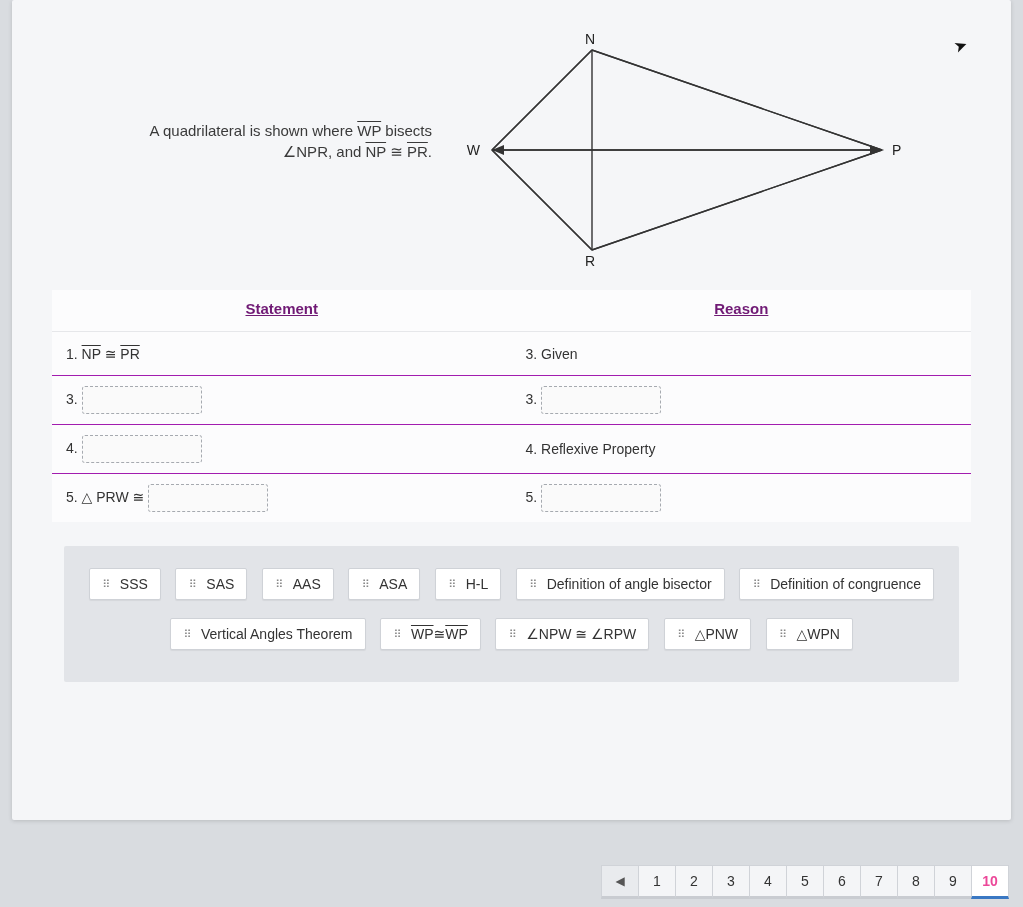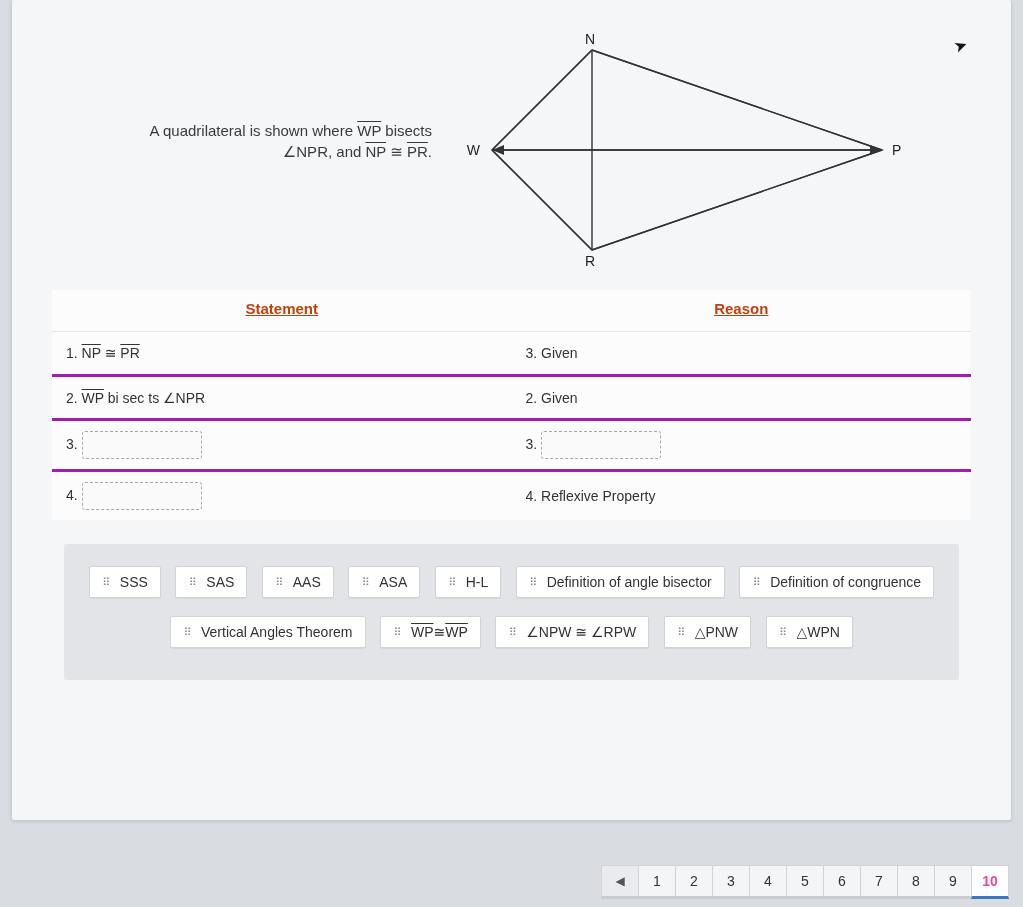--- a/index.html
+++ b/index.html
@@ -41,28 +41,28 @@
     border-collapse: collapse;
     background: #fcfcfd;
     margin-top: 10px;
   }
   .proof-table th {
     text-align: center;
     font-weight: bold;
     text-decoration: underline;
     padding: 10px 8px 14px 8px;
     font-size: 15px;
-    color: #c2410c;
+    color: #701a75;
     border-bottom: 1px solid #e6e7ea;
   }
   .proof-table td {
     padding: 10px 14px;
     font-size: 14px;
     color: #333;
-    border-bottom: 3px solid #a21caf;
+    border-bottom: 1px solid #a21caf;
     vertical-align: middle;
     height: 44px;
   }
   .proof-table tr:last-child td { border-bottom: none; }
   .drop-slot {
     display: inline-block;
     min-width: 120px;
     height: 28px;
     border: 1.5px dashed #a6aab0;
     border-radius: 3px;
@@ -177,30 +177,30 @@
     <tbody>
         <tr>
       <th style="width:50%">Statement</th>
       <th style="width:50%">Reason</th>
     </tr>
     <tr>
       <td><span>1.</span> <span class="over">NP</span><span> ≅ </span><span class="over">PR</span></td>
       <td>3. Given</td>
     </tr>
     <tr>
-      <td><span>2.</span> <span class="over">WP</span><span> bi sec ts ∠NPR</span></td>
-      <td>2. Given</td>
-    </tr>
-    <tr>
       <td><span>3.</span> <span class="drop-slot"></span></td>
       <td><span>3.</span> <span class="drop-slot"></span></td>
     </tr>
     <tr>
       <td><span>4.</span> <span class="drop-slot"></span></td>
       <td>4. Reflexive Property</td>
+    </tr>
+    <tr>
+      <td><span>5. △ PRW ≅ </span><span class="drop-slot"></span></td>
+      <td><span>5.</span> <span class="drop-slot"></span></td>
     </tr>
   </tbody>
     </table>
 
   <div class="answer-bank">
     <div class="ans-row">
       <span class="tile">
           <span class="grip">⠿</span>
           <span>SSS</span>
         </span>

